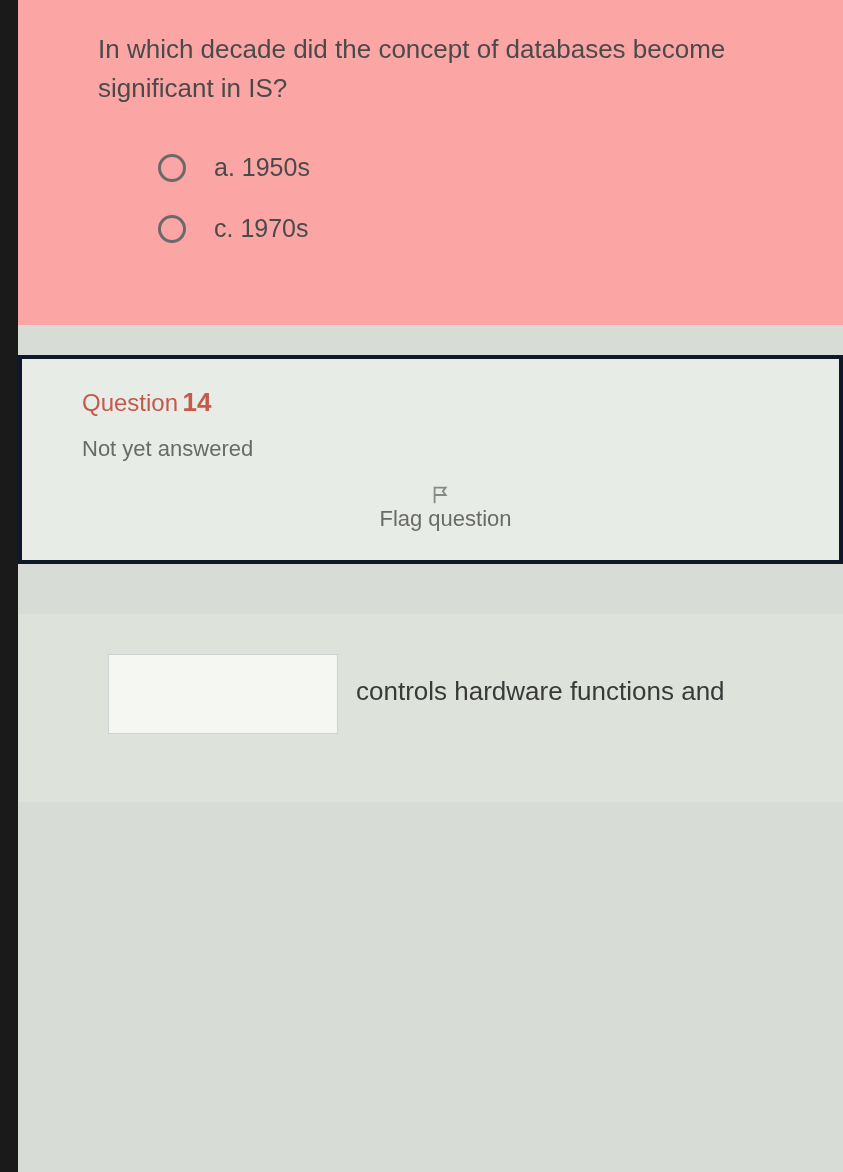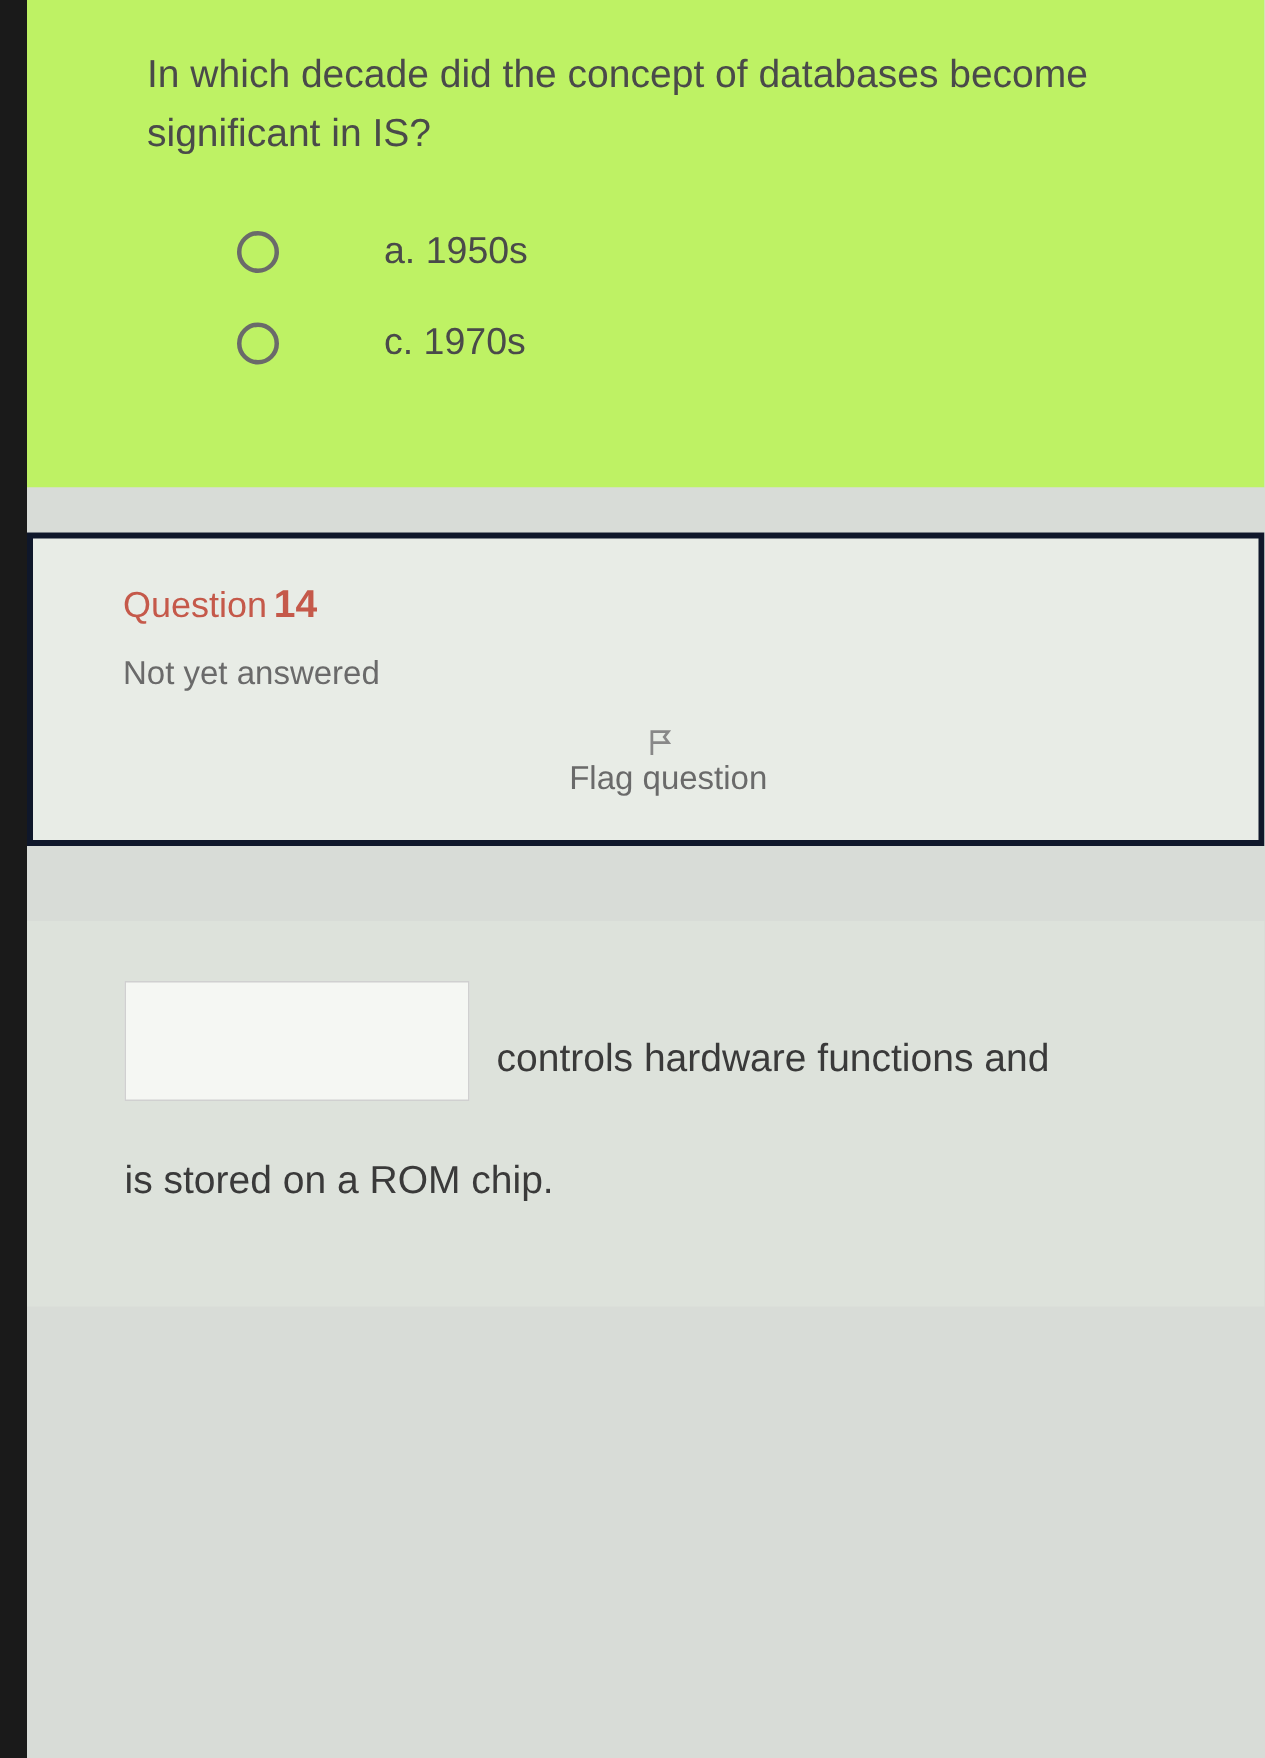--- a/index.html
+++ b/index.html
@@ -21,37 +21,36 @@
       top: 0;
       width: 18px;
       height: 100%;
       background: #1a1a1a;
     }
     .content {
       margin-left: 18px;
       height: 100%;
     }
     .question-block-1 {
-      background: #bef264;
+      background: #fca5a5;
       padding: 30px 30px 50px 80px;
     }
     .question-text {
       font-size: 26px;
       color: #4a4a4a;
       line-height: 1.5;
       margin-bottom: 45px;
     }
     .options {
       padding-left: 60px;
     }
     .option {
       display: flex;
       align-items: center;
       margin-bottom: 32px;
-      gap: 42px;
     }
     .radio {
       width: 28px;
       height: 28px;
       border: 3px solid #6a6a6a;
       border-radius: 50%;
       background: transparent;
       margin-right: 28px;
       flex-shrink: 0;
       cursor: pointer;
@@ -103,25 +102,26 @@
     .gap2 {
       height: 50px;
       background: #d8dcd7;
     }
     .question-block-2 {
       background: #dde2db;
       padding: 40px 30px 60px 65px;
     }
     .fill-blank-row {
       display: flex;
-      align-items: flex-end;
+      align-items: center;
       flex-wrap: wrap;
       font-size: 26px;
       color: #3a3a3a;
       line-height: 1.9;
+      margin-left: 25px;
     }
     .blank-input {
       width: 230px;
       height: 80px;
       background: #f5f7f3;
       border: 1px solid #d0d0d0;
       margin-right: 18px;
       margin-bottom: 8px;
       font-size: 24px;
       padding: 0 10px;
@@ -171,17 +171,16 @@
       <span class="flag-label">Flag question</span>
     </div>
   </div>
 
   <div class="gap2"></div>
 
   <div class="question-block-2">
     <div class="fill-blank-row">
       <input type="text" class="blank-input" style="">
       <span class="fill-text-1">controls hardware functions and</span>
-      <span class="fill-text-2">is stored on a ROM chip.</span>
     </div>
   </div>
 
 </div>
 
 </body></html>

